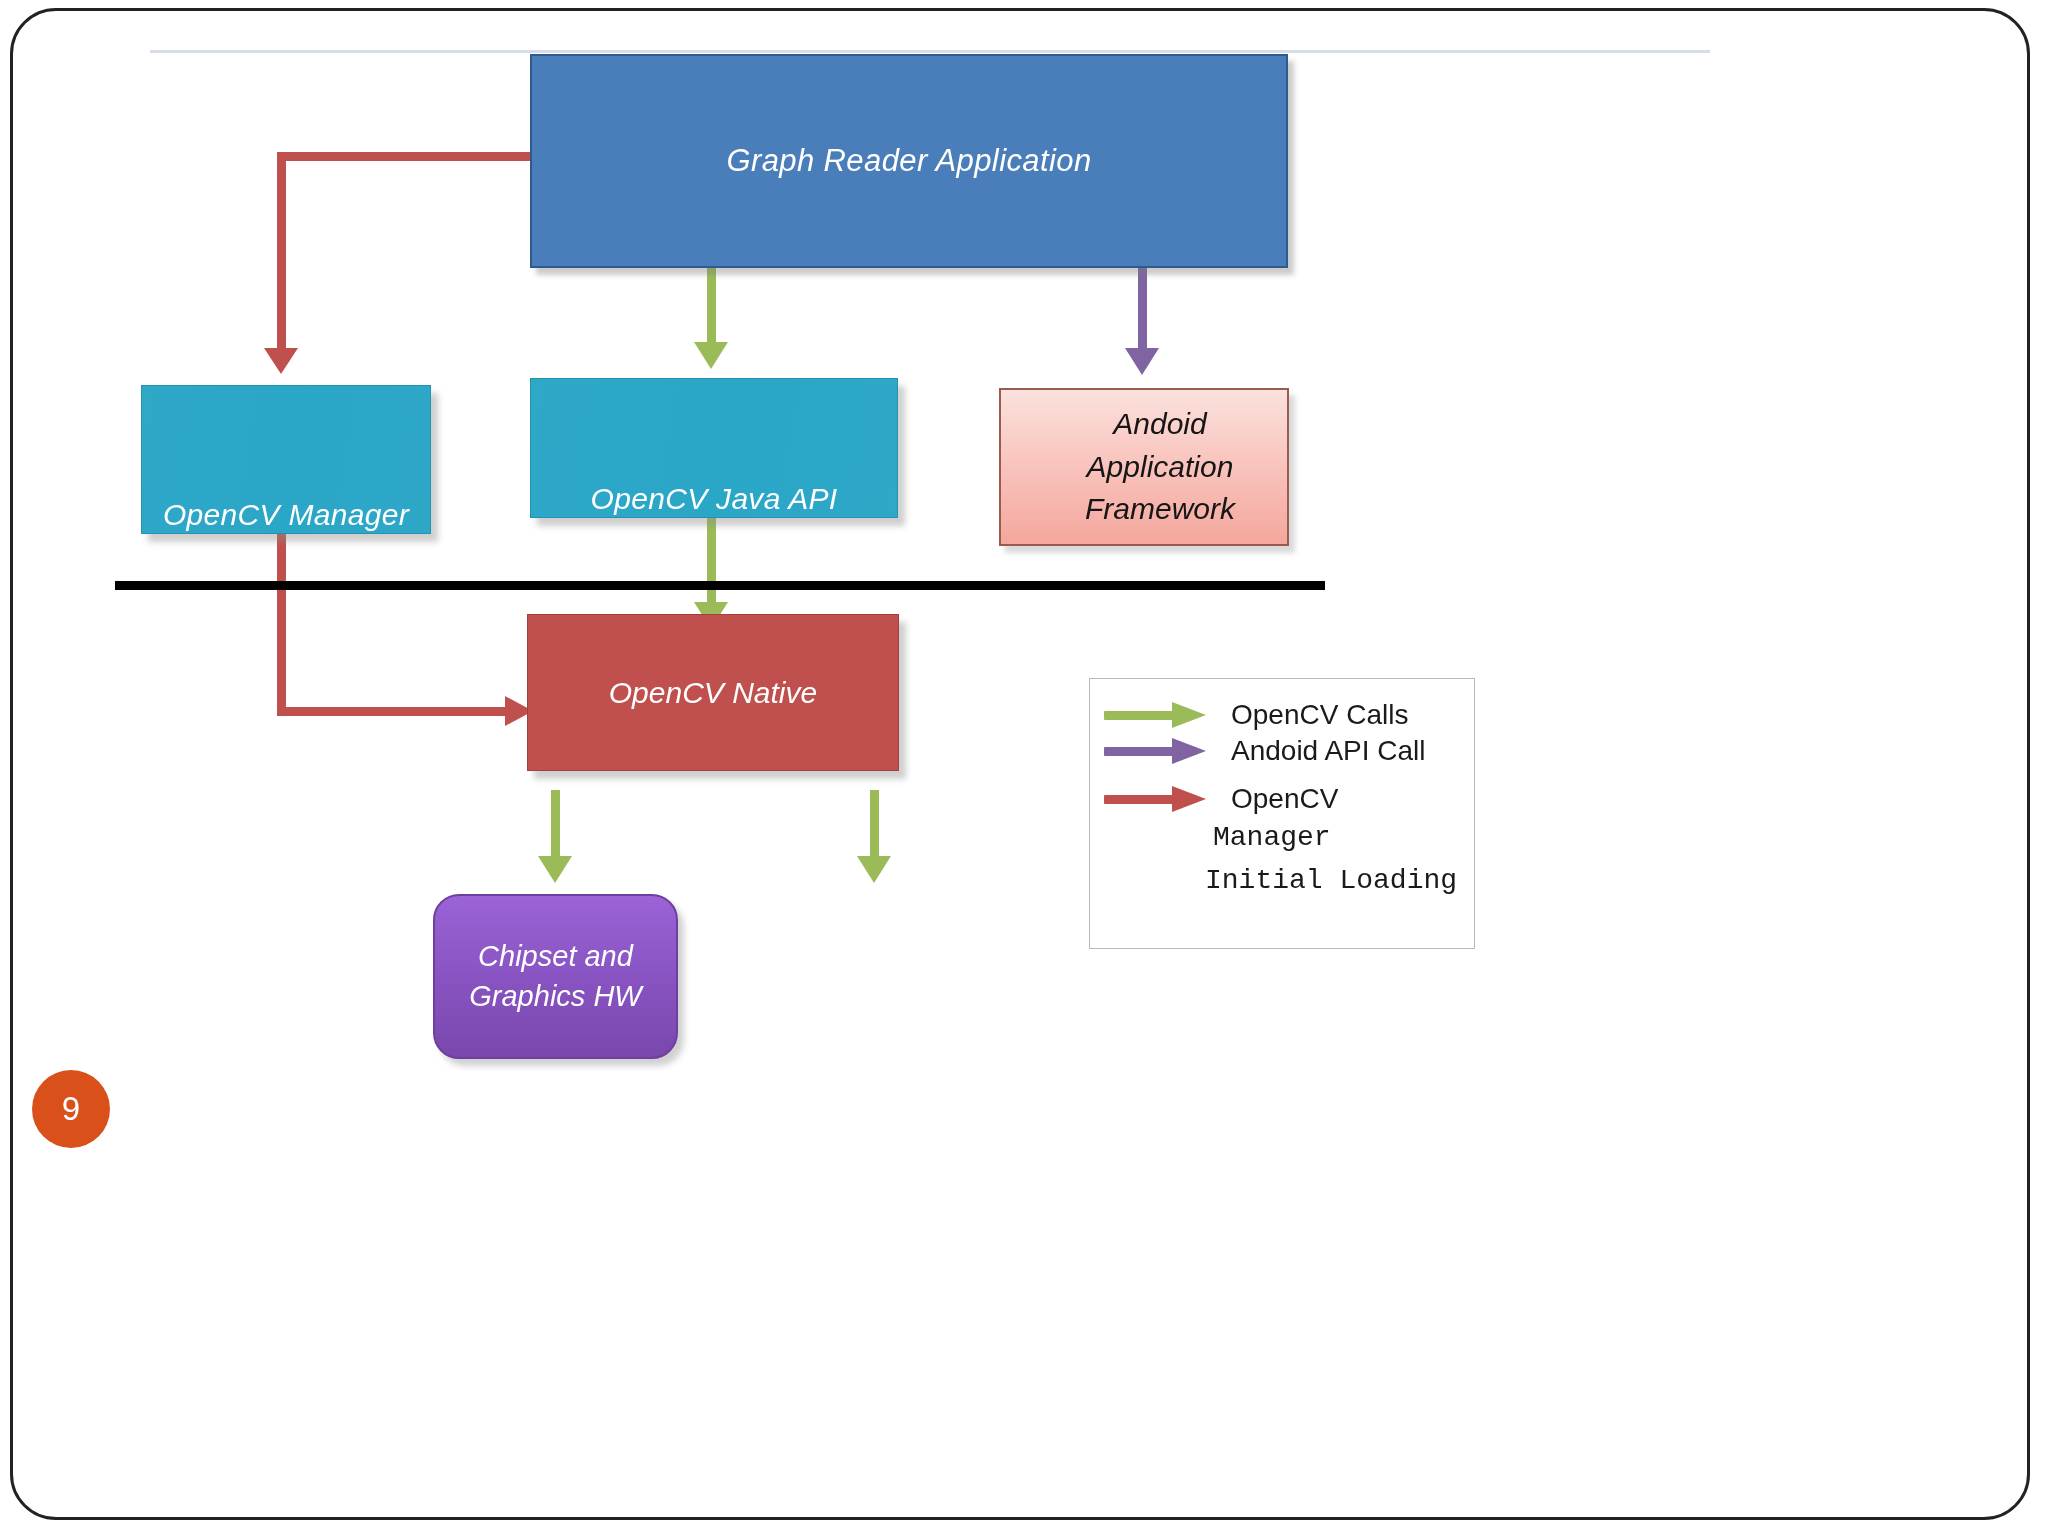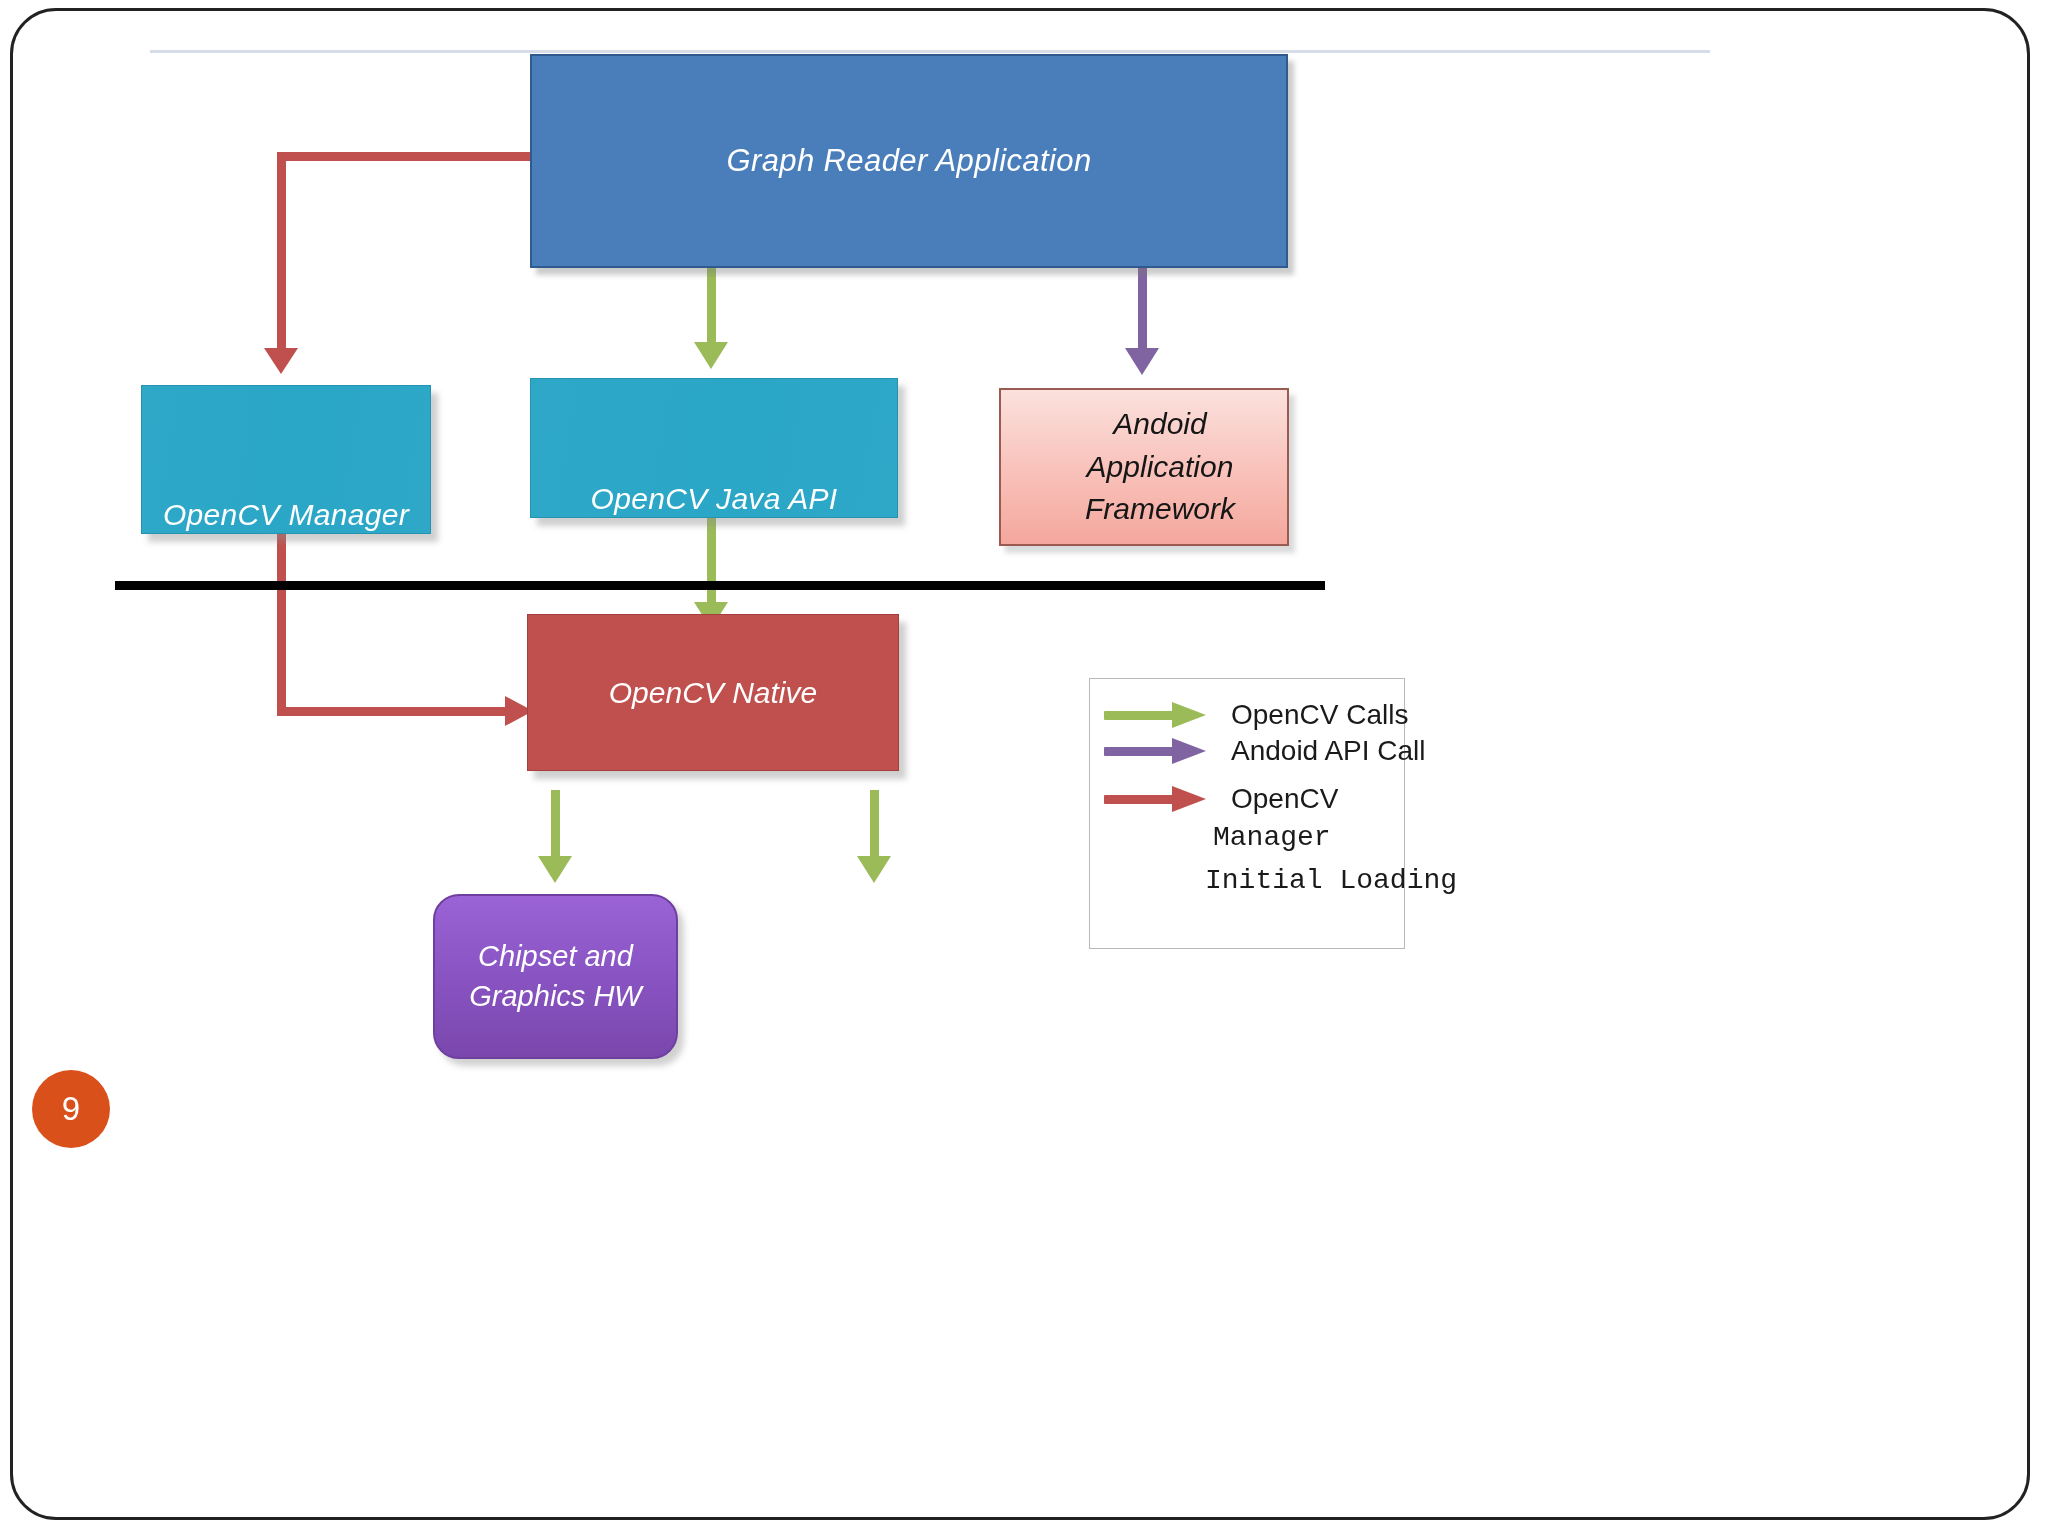--- a/index.html
+++ b/index.html
@@ -105,21 +105,21 @@
     font-size:29px;
     flex-direction:column;
     box-shadow:6px 7px 6px rgba(140,140,140,.4);
   }
   .hw .line{display:block;line-height:1.35;}
   #box-chipset{ left:433px;top:894px;width:245px;height:165px; }
   #box-camera { left:752px;top:894px;width:243px;height:165px; }
 
   
   #legend{
-    position:absolute;left:1089px;top:678px;width:316px;height:271px;
+    position:absolute;left:1089px;top:678px;width:386px;height:271px;
     background:#ffffff;
     border:1px solid #b8b8b8;
     box-sizing:border-box;
   }
   .lg-row{
     position:absolute;left:14px;
     display:flex;align-items:center;
   }
   .lg-arrow{width:105px;height:26px;position:relative;flex:0 0 105px;}
   .lg-arrow .shaft{

